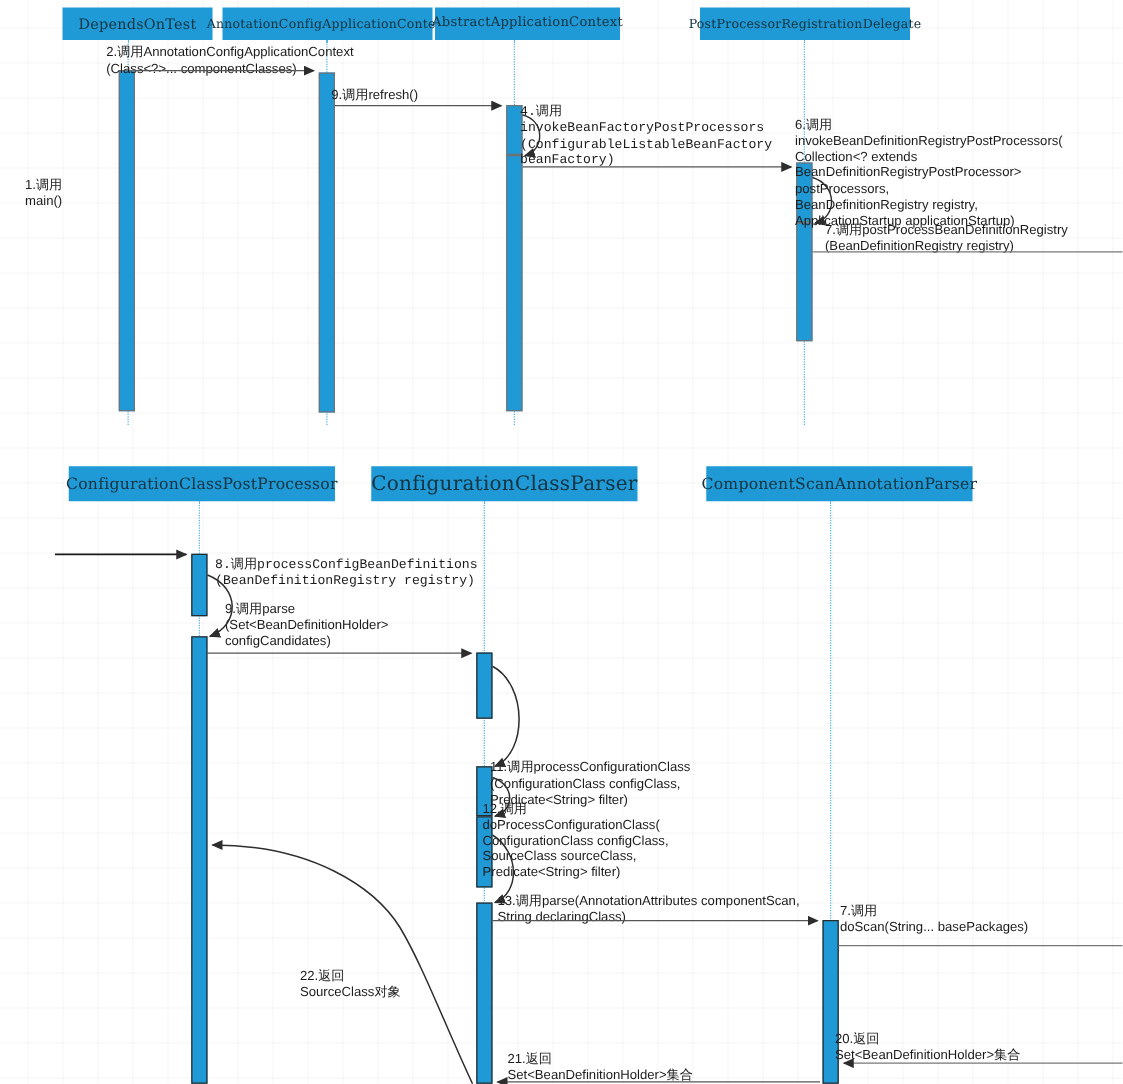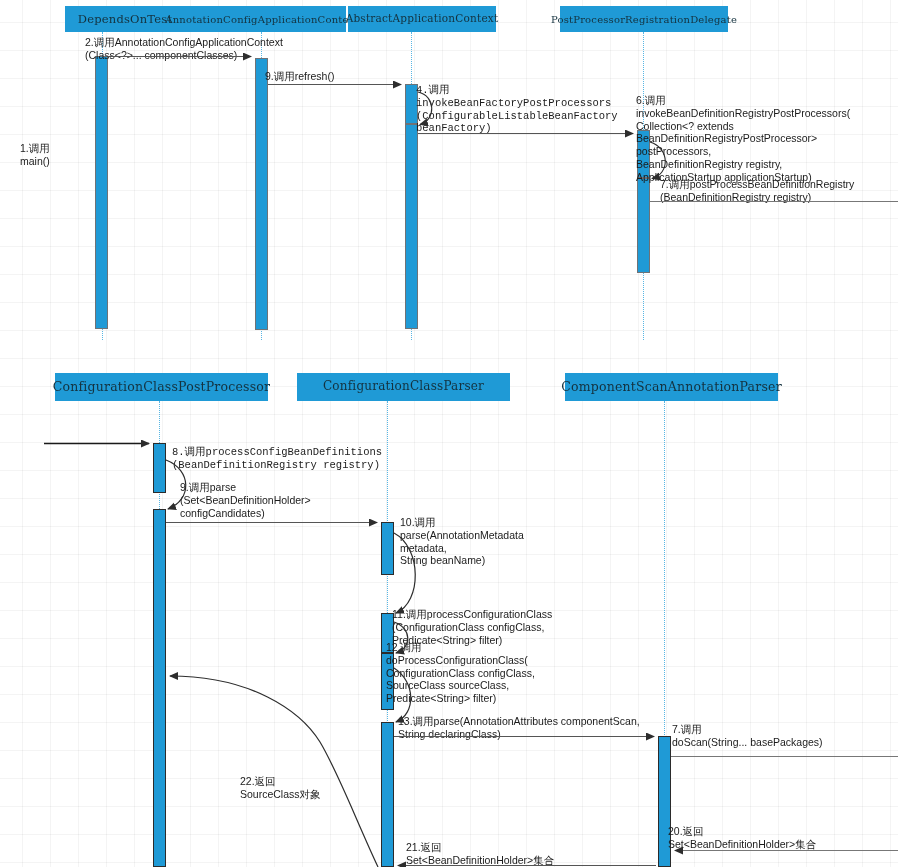--- a/index.html
+++ b/index.html
@@ -72,21 +72,21 @@
     pointer-events:none;
   }
 </style>
 </head>
 <body>
 
 <div id="grid"></div>
 
 <div id="canvas">
 
-  <div class="participant" style="left:50px;top:6px;width:120px;height:26px;margin-left:15px;">DependsOnTest</div>
+  <div class="participant" style="left:50px;top:6px;width:120px;height:26px;">DependsOnTest</div>
   <div class="participant" style="left:178px;top:6px;width:168px;height:26px;font-size:10px;">AnnotationConfigApplicationContext</div>
   <div class="participant" style="left:348px;top:6px;width:148px;height:26px;font-size:10.5px;">AbstractApplicationContext</div>
   <div class="participant" style="left:560px;top:6px;width:168px;height:26px;font-size:10px;">PostProcessorRegistrationDelegate</div>
 
   <div class="lifeline" style="left:102px;top:32px;height:308px;"></div>
   <div class="lifeline" style="left:261px;top:32px;height:308px;"></div>
   <div class="lifeline" style="left:411px;top:32px;height:308px;"></div>
   <div class="lifeline" style="left:643px;top:32px;height:308px;"></div>
 
   <div class="activation" style="left:95px;top:56px;height:273px;"></div>
@@ -109,44 +109,40 @@
 invokeBeanDefinitionRegistryPostProcessors(
 Collection&lt;? extends
 BeanDefinitionRegistryPostProcessor&gt;
 postProcessors,
 BeanDefinitionRegistry registry,
 ApplicationStartup applicationStartup)</div>
   <div class="msg-label" style="left:660px;top:178px;width:232px;">7.调用postProcessBeanDefinitionRegistry
 (BeanDefinitionRegistry registry)</div>
 
   <div class="participant" style="left:55px;top:373px;width:213px;height:28px;font-size:12.5px;">ConfigurationClassPostProcessor</div>
-  <div class="participant" style="left:297px;top:373px;width:213px;height:28px;font-size:12px;">ConfigurationClassParser</div>
+  <div class="participant" style="left:297px;top:373px;width:213px;height:28px;font-size:16px;">ConfigurationClassParser</div>
   <div class="participant" style="left:565px;top:373px;width:213px;height:28px;font-size:12.5px;">ComponentScanAnnotationParser</div>
 
   <div class="lifeline" style="left:159px;top:401px;height:466px;"></div>
   <div class="lifeline" style="left:387px;top:401px;height:466px;"></div>
   <div class="lifeline" style="left:664px;top:401px;height:466px;"></div>
 
   <div class="activation dark" style="left:153px;top:443px;height:50px;"></div>
   <div class="activation dark" style="left:153px;top:509px;height:358px;"></div>
   <div class="activation dark" style="left:381px;top:522px;height:53px;"></div>
   <div class="activation dark" style="left:381px;top:613px;height:40px;"></div>
   <div class="activation dark" style="left:381px;top:653px;height:57px;"></div>
   <div class="activation dark" style="left:381px;top:722px;height:145px;"></div>
   <div class="activation dark" style="left:658px;top:736px;height:131px;"></div>
 
   <div class="msg-label lead" style="left:172px;top:446px;width:210px;text-align:left;font-family:Liberation Mono, monospace;">8.调用processConfigBeanDefinitions
 (BeanDefinitionRegistry registry)</div>
   <div class="msg-label" style="left:180px;top:481px;width:188px;">9.调用parse
 (Set&lt;BeanDefinitionHolder&gt;
 configCandidates)</div>
-  <div class="msg-label" style="left:400px;top:516px;width:180px;">10.调用
-parse(AnnotationMetadata
-metadata,
-String beanName)</div>
   <div class="msg-label" style="left:392px;top:608px;width:208px;">11.调用processConfigurationClass
 (ConfigurationClass configClass,
 Predicate&lt;String&gt; filter)</div>
   <div class="msg-label" style="left:386px;top:641px;width:198px;">12.调用
 doProcessConfigurationClass(
 ConfigurationClass configClass,
 SourceClass sourceClass,
 Predicate&lt;String&gt; filter)</div>
   <div class="msg-label" style="left:398px;top:715px;width:276px;">13.调用parse(AnnotationAttributes componentScan,
 String declaringClass)</div>

